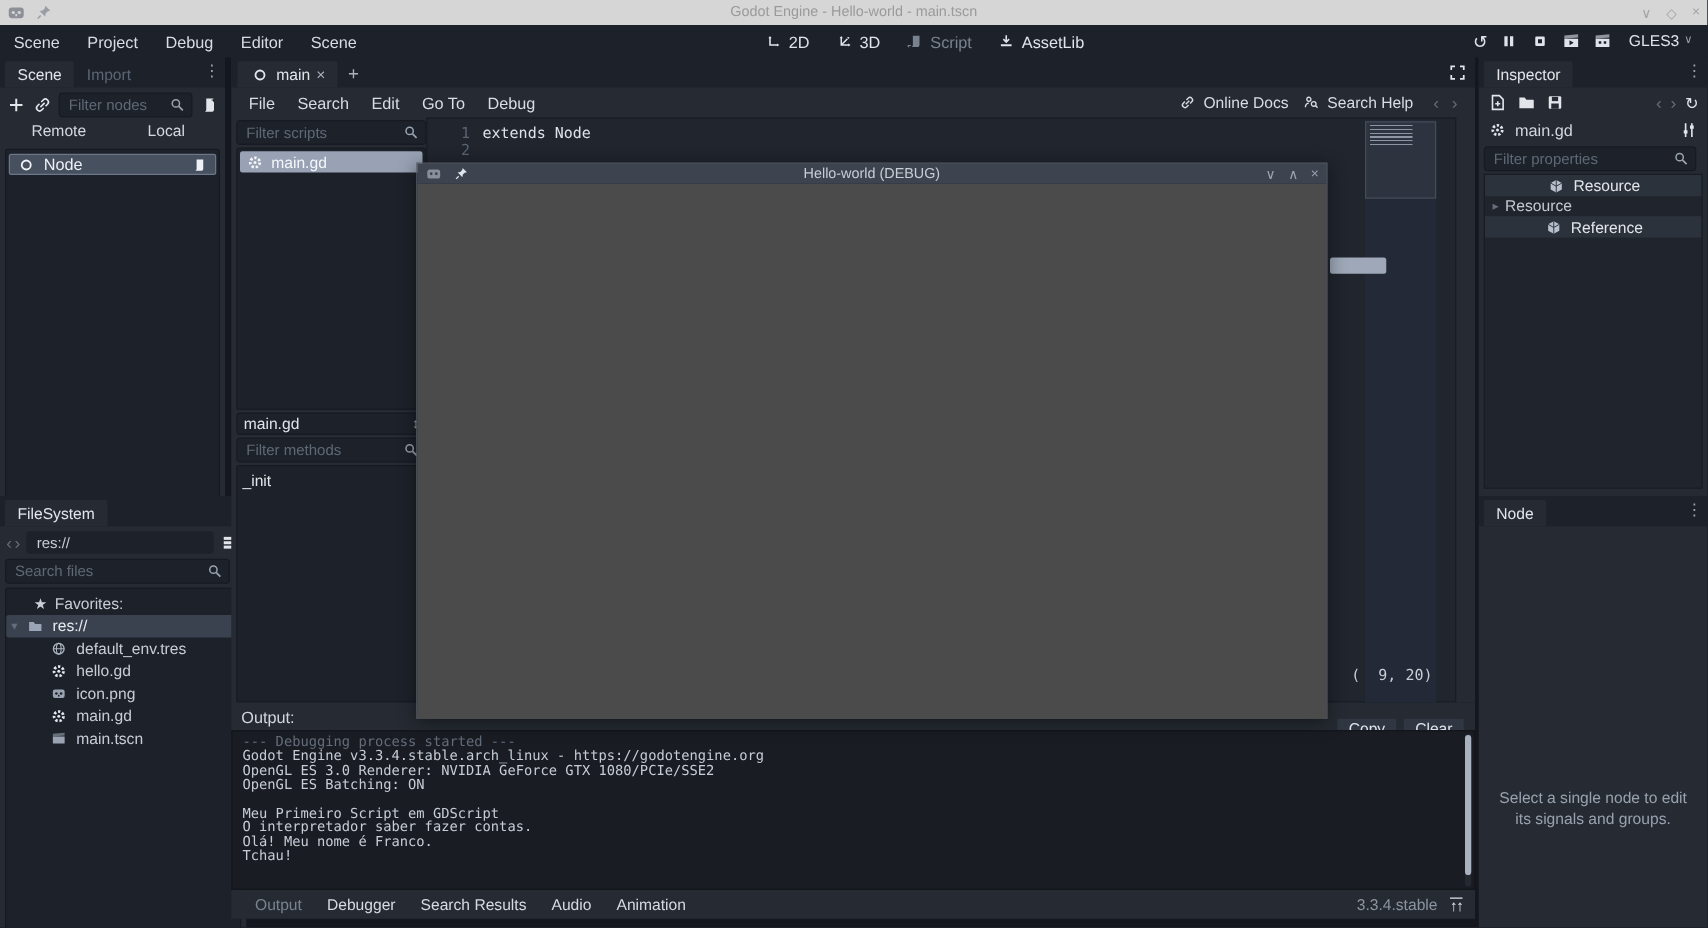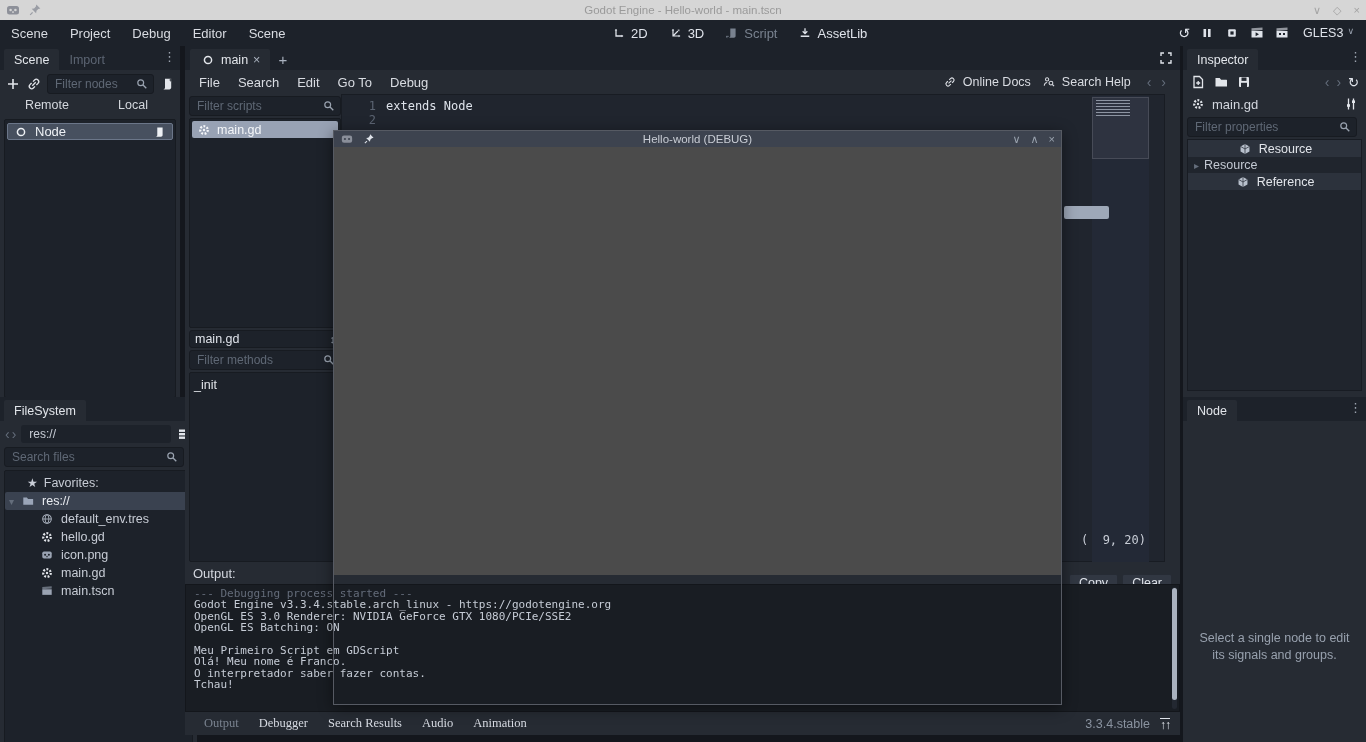--- a/index.html
+++ b/index.html
@@ -73,40 +73,40 @@
   .code-line { display:flex; height:14px; font-family:"DejaVu Sans Mono",monospace; font-size:12px; }
   .code-gutter { width:44px; text-align:right; color:#5b6472; padding-right:10px; flex:none; }
   .code-text { color:#dde2ea; white-space:pre; }
   #minimap { position:absolute; right:15px; top:1px; width:57px; height:466px; background:#232936; }
   #minimap-lines { position:absolute; left:4px; top:4px; width:34px; height:16px; background:repeating-linear-gradient(to bottom, rgba(205,214,228,.6) 0 1px, transparent 1px 3px); }
   #minimap-viewport { position:absolute; left:0; top:1px; width:100%; height:62px; background:rgba(255,255,255,.05); border:1px solid rgba(255,255,255,.12); }
   #caret-status { position:absolute; right:18px; top:438px; font-family:"DejaVu Sans Mono",monospace; font-size:12px; color:#c8cdd6; white-space:pre; }
   #scroll-fragment { position:absolute; left:722px; top:111px; width:45px; height:13px; background:#9ea8b8; border-radius:2px; }
 
   
-  #debug-window { left:333px; top:130px; width:729px; height:575px; z-index:40; box-shadow:0 3px 14px rgba(0,0,0,.45); border:1px solid #565a63; }
+  #debug-window { left:333px; top:130px; width:729px; height:445px; z-index:40; box-shadow:0 3px 14px rgba(0,0,0,.45); border:1px solid #565a63; }
   #debug-titlebar { height:16px; background:#3d434f; display:flex; align-items:center; position:relative; padding:0 5px; gap:6px; }
   #debug-title { position:absolute; left:0; right:0; text-align:center; font-size:11.5px; color:#c9cdd5; }
   #debug-controls { position:absolute; right:6px; display:flex; gap:10px; color:#9aa3af; font-size:11px; }
   #debug-body { height:428px; background:#4b4b4b; }
 
   
   #output-panel { left:185px; top:562px; width:995px; height:150px; }
   #output-header { height:22px; display:flex; align-items:center; padding:0 8px; }
   #output-buttons { margin-left:auto; display:flex; gap:4px; }
   .small-btn { height:19px; padding:0 9px; background:#313742; border:1px solid #262b34; border-radius:2px; color:#dfe3ea; font-size:12.5px; display:flex; align-items:center;margin-top:20px; }
   #output-log { position:relative; height:128px; background:#191d23; border:1px solid #13161b; padding:3px 8px; font-family:"DejaVu Sans Mono",monospace; font-size:11px; line-height:11.4px; color:#c6ccd6; }
   .log-line { white-space:pre; min-height:11.4px; }
   .log-line.notice { color:#646c7a; }
   #output-scrollbar { position:absolute; right:2px; top:2px; width:5px; height:122px; background:#232831; border-radius:3px; }
   #output-grabber { position:absolute; left:0; top:1px; width:5px; height:112px; background:#aab2bf; border-radius:3px; }
 
   
   #bottom-bar { left:185px; top:712px; width:995px; height:23px; background:#262b33; display:flex; align-items:center; gap:2px; padding:0 10px; }
-  .bottom-tab { padding:0 9px; font-size:12.5px; color:#d6dae2;font-family:Liberation Serif, serif; }
+  .bottom-tab { padding:0 9px; font-size:12.5px; color:#d6dae2; }
   .bottom-tab.pressed { color:#79828f; }
   #bottom-right { margin-left:auto; display:flex; align-items:center; gap:10px; }
   #version-label { color:#8a93a0; font-size:12.5px; }
   #expand-bottom-icon { color:#dfe3ea; font-size:12px; border-top:1.5px solid #dfe3ea; line-height:10px; padding-top:1px; letter-spacing:-1px; }
 
   
   #inspector-dock { left:1183px; top:46px; width:183px; height:351px; }
   #inspector-toolbar { height:24px; display:flex; align-items:center; gap:7px; padding:0 7px; }
   #inspector-toolbar .spacer { flex:1; }
   #inspector-object { height:20px; display:flex; align-items:center; gap:6px; padding:0 7px; }
@@ -507,22 +507,22 @@
       <span class="small-btn">Clear</span>
     </span>
   </div>
   <div id="output-log">
     <div class="log-line notice">--- Debugging process started ---</div>
     <div class="log-line">Godot Engine v3.3.4.stable.arch_linux - https://godotengine.org</div>
     <div class="log-line">OpenGL ES 3.0 Renderer: NVIDIA GeForce GTX 1080/PCIe/SSE2</div>
     <div class="log-line">OpenGL ES Batching: ON</div>
     <div class="log-line"></div>
     <div class="log-line">Meu Primeiro Script em GDScript</div>
+    <div class="log-line">O interpretador saber fazer contas.</div>
     <div class="log-line">Olá! Meu nome é Franco.</div>
-    <div class="log-line">O interpretador saber fazer contas.</div>
     <div class="log-line">Tchau!</div>
     <div id="output-scrollbar">
       <div id="output-grabber"></div>
     </div>
   </div>
 </div>
 
 <div class="abs" id="bottom-bar">
   <span class="bottom-tab pressed">Output</span>
   <span class="bottom-tab">Debugger</span>

